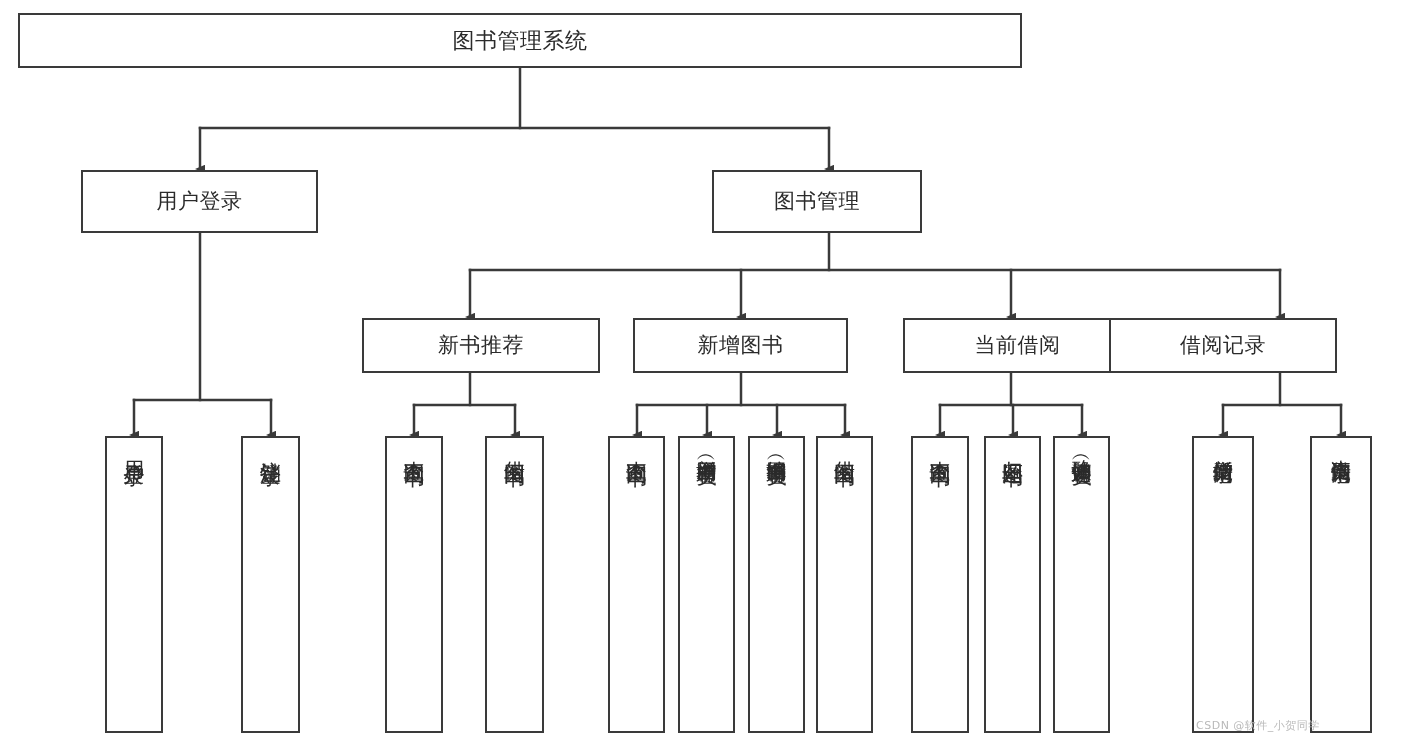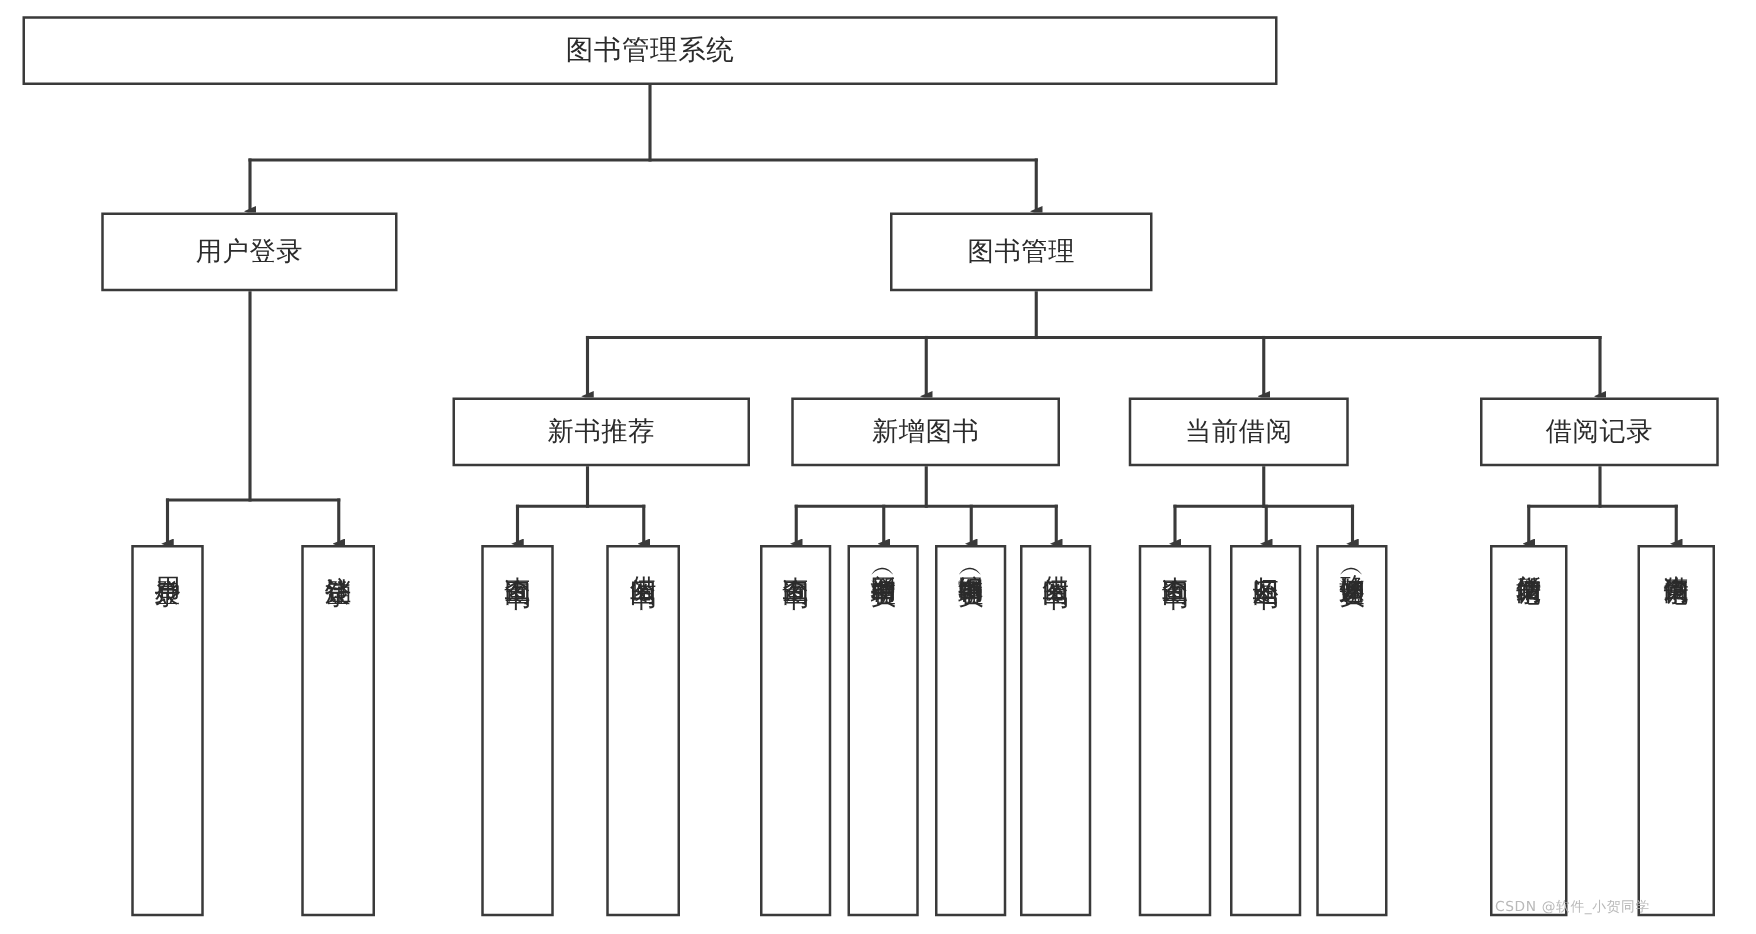--- a/index.html
+++ b/index.html
@@ -134,24 +134,24 @@
       </div>
       <div class="node horiz" style="left: 712px; top: 170px; width: 210px; height: 63px;">
         <span class="node-label">图书管理</span>
       </div>
       <div class="node horiz" style="left: 362px; top: 318px; width: 238px; height: 55px;">
         <span class="node-label">新书推荐</span>
       </div>
       <div class="node horiz" style="left: 633px; top: 318px; width: 215px; height: 55px;">
         <span class="node-label">新增图书</span>
       </div>
-      <div class="node horiz" style="left: 903px; top: 318px; width: 176px; height: 55px;">
+      <div class="node horiz" style="left: 903px; top: 318px; width: 229px; height: 55px;">
         <span class="node-label">当前借阅</span>
       </div>
-      <div class="node horiz" style="left: 1184px; top: 318px; width: 191px; height: 55px;">
+      <div class="node horiz" style="left: 1109px; top: 318px; width: 228px; height: 55px;">
         <span class="node-label">借阅记录</span>
       </div>
       <div class="node leaf" style="left: 105px; top: 436px; width: 58px; height: 297px;">
         <span class="node-label">用户登录</span>
       </div>
       <div class="node leaf" style="left: 241px; top: 436px; width: 59px; height: 297px;">
         <span class="node-label">注销登录</span>
       </div>
       <div class="node leaf" style="left: 385px; top: 436px; width: 58px; height: 297px;">
         <span class="node-label">查询图书</span>

